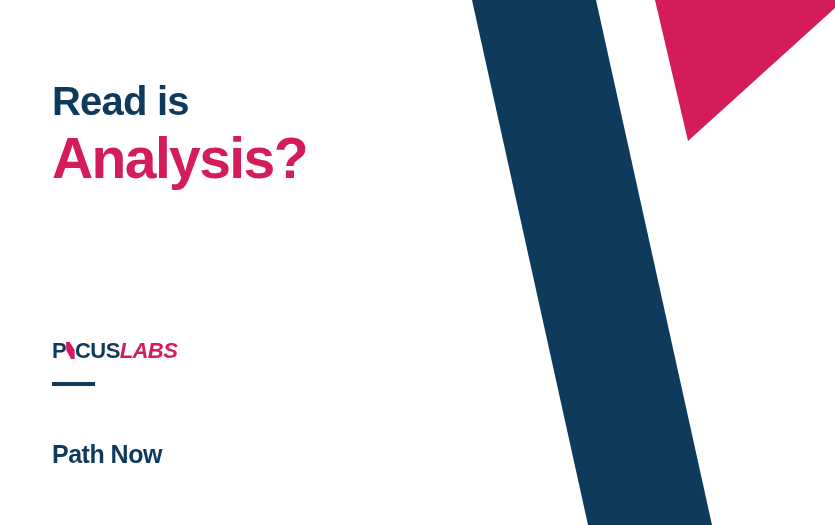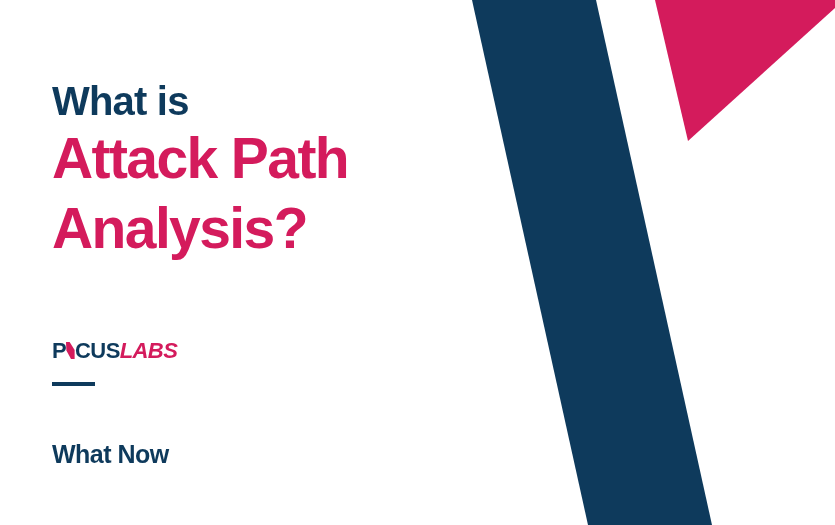--- a/index.html
+++ b/index.html
@@ -129,35 +129,34 @@
   <div id="decor-layer">
     <svg viewBox="0 0 835 525" xmlns="http://www.w3.org/2000/svg" aria-hidden="true">
       <polygon id="decor-parallelogram" fill="#0E3A5C" points="472,0 596,0 712,525 588,525"></polygon>
       <polygon id="decor-triangle" fill="#D41B5C" points="655,0 835,0 835,8 688,141"></polygon>
     </svg>
   </div>
 
   <div id="content-column">
 
     <div id="headline-block">
-      <span class="headline-line headline-eyebrow">What is</span>
-      <span class="headline-line headline-main">Attack Path</span>
+      <span class="headline-line headline-eyebrow">Read is</span>
       <span class="headline-line headline-main">Analysis?</span>
     </div>
 
     <div id="logo-lockup">
       <div id="logo-wordmark">
         <span class="logo-seg-navy">P</span>
         <span id="logo-i-mark">
           <svg width="9" height="17" viewBox="0 0 9 17" xmlns="http://www.w3.org/2000/svg" aria-hidden="true">
             <polygon points="0,0 3.6,0 8.6,8.0 8.6,17 5.0,17 0.4,8.4" fill="#D41B5C"></polygon>
           </svg>
         </span>
         <span class="logo-seg-navy">CUS</span>
         <span class="logo-seg-crimson">LABS</span>
       </div>
       <div id="logo-underline"></div>
     </div>
 
-    <a id="read-now-link" href="#">What Now</a>
+    <a id="read-now-link" href="#">Path Now</a>
 
   </div>
 </div>
 
 </body></html>

